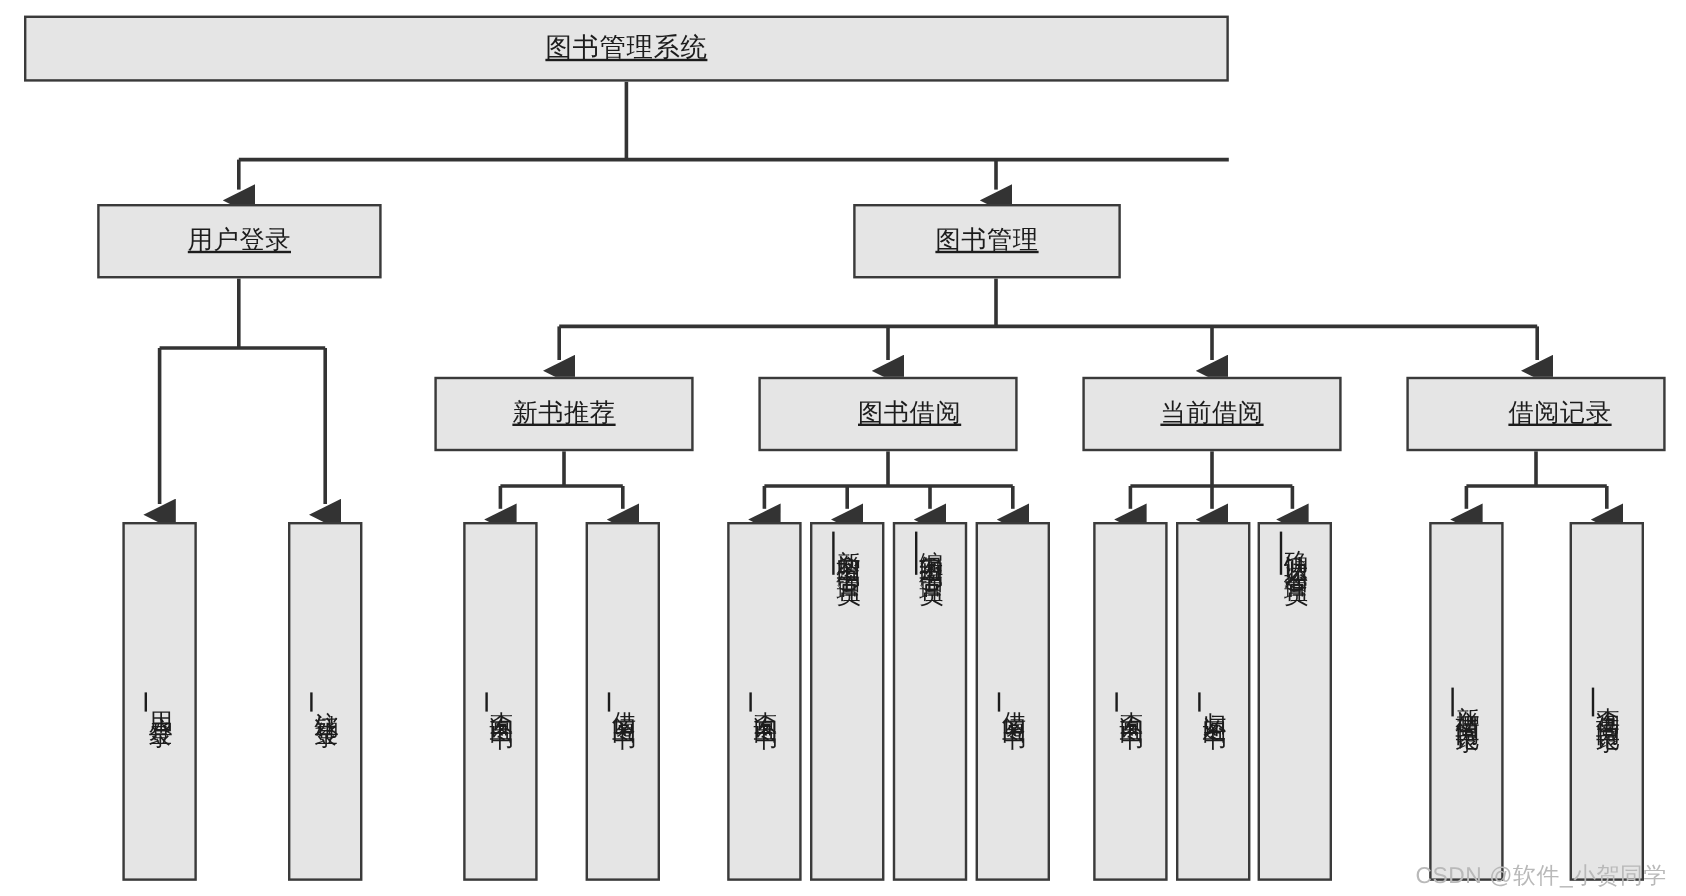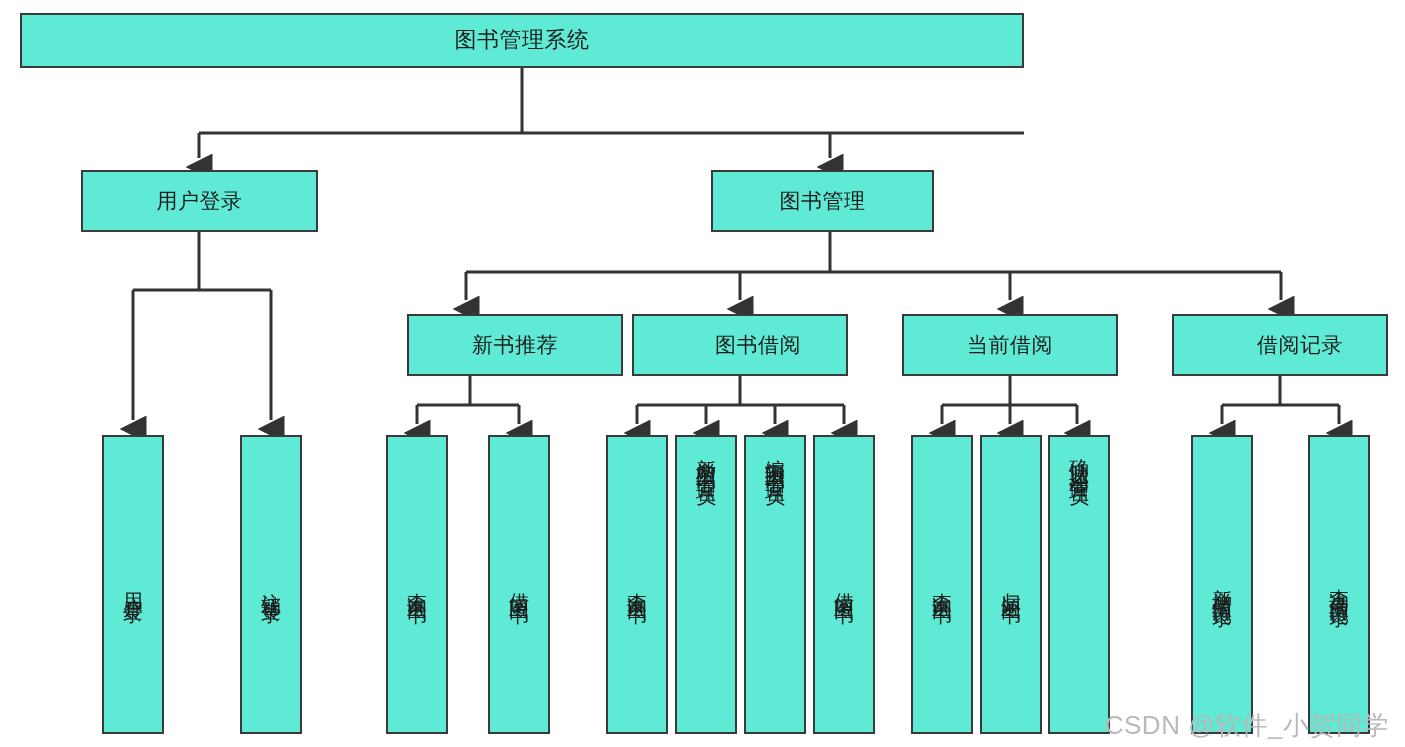--- a/index.html
+++ b/index.html
@@ -22,26 +22,27 @@
     left: 0;
     top: 0;
     width: 1405px;
     height: 747px;
     pointer-events: none;
   }
   .node {
     position: absolute;
     box-sizing: border-box;
     border: 2.5px solid #3a3a3a;
-    background: #5eead4;
+    background: #e5e5e5;
     display: flex;
     align-items: center;
     justify-content: center;
     color: #1c1c1c;
     z-index: 2;
+    text-decoration: underline;
   }
   .node.horiz {
     font-size: 21px;
     letter-spacing: 0.5px;
     line-height: 1.2;
   }
   .node.root {
     font-size: 22px;
   }
   .node.leaf {
@@ -64,21 +65,21 @@
     width: 100%;
     height: 100%;
     display: flex;
     align-items: center;
     justify-content: center;
   }
   .watermark {
     position: absolute;
     right: 16px;
     bottom: 4px;
-    font-size: 26px;
+    font-size: 19px;
     color: #b9b9b9;
     letter-spacing: 0.5px;
     z-index: 5;
     white-space: nowrap;
   }
 </style>
 </head>
 <body>
 
 <div id="canvas">
@@ -137,21 +138,21 @@
     <span>图书管理系统</span>
   </div>
 
   <div class="node horiz" style="left:81px; top:170px; width:237px; height:62px;">
     <span>用户登录</span>
   </div>
   <div class="node horiz" style="left:711px; top:170px; width:223px; height:62px;">
     <span>图书管理</span>
   </div>
 
-  <div class="node horiz" style="left:362px; top:314px; width:216px; height:62px;margin-left:45px;">
+  <div class="node horiz" style="left:362px; top:314px; width:216px; height:62px;">
     <span>新书推荐</span>
   </div>
   <div class="node horiz" style="left:632px; top:314px; width:216px; height:62px;padding-left:36px;">
     <span>图书借阅</span>
   </div>
   <div class="node horiz" style="left:902px; top:314px; width:216px; height:62px;justify-content:center;">
     <span>当前借阅</span>
   </div>
   <div class="node horiz" style="left:1172px; top:314px; width:216px; height:62px;padding-left:40px;">
     <span>借阅记录</span>

